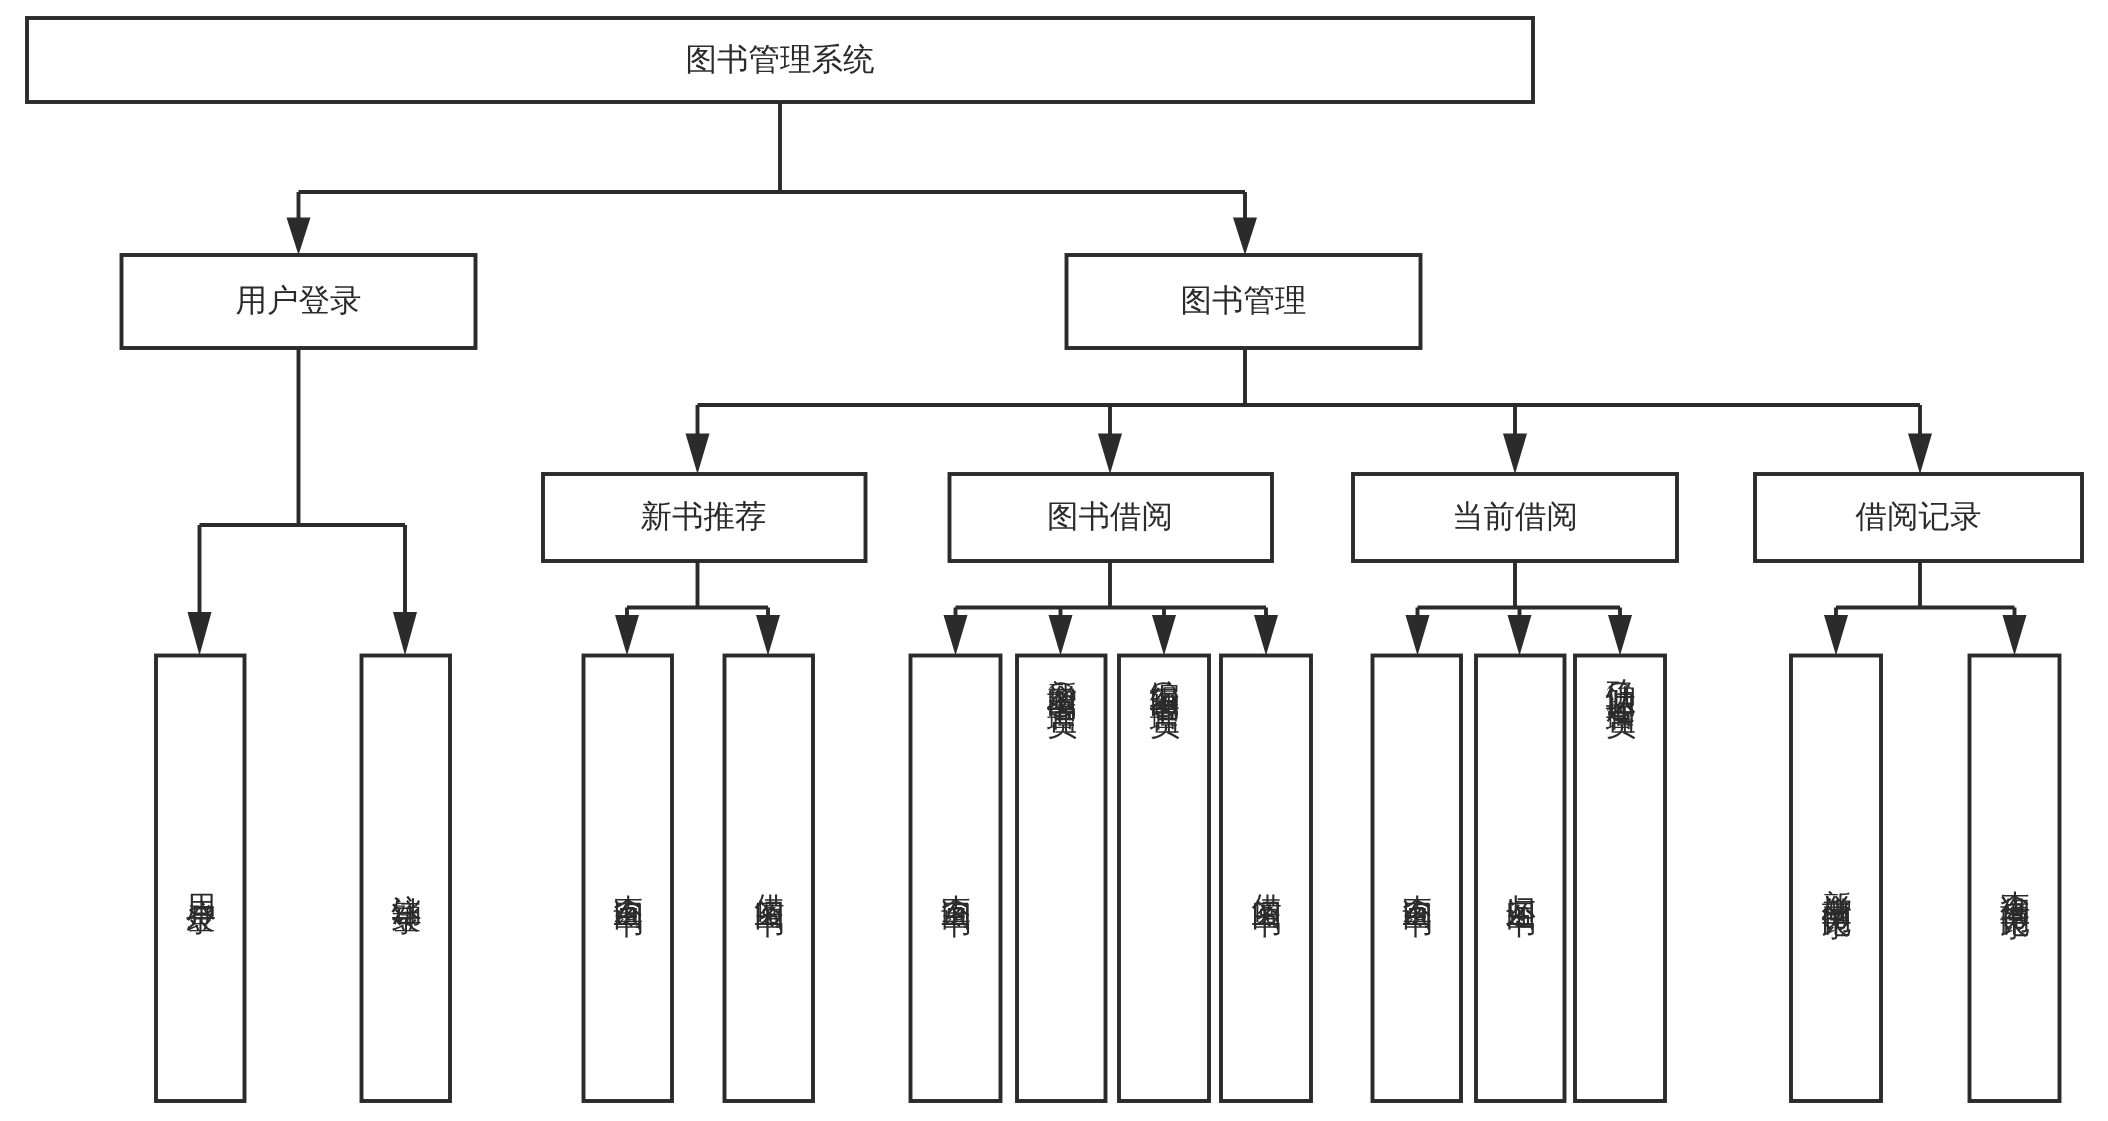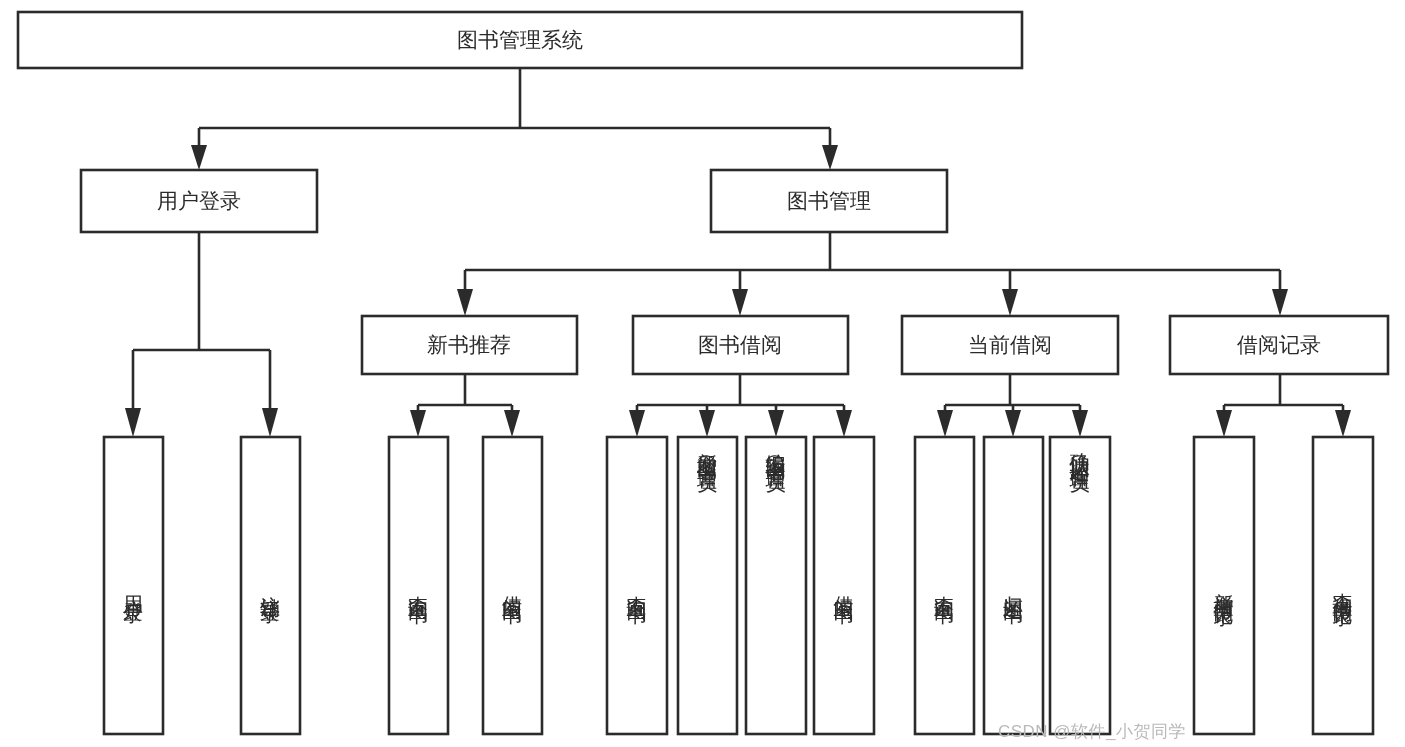--- a/index.html
+++ b/index.html
@@ -234,15 +234,14 @@
     <span class="leaf-label-v">确认归还（管理员）</span>
   </div>
 
   <div class="leaf-label-wrap" style="left:1194px; top:437px; width:60px; height:297px;">
     <span class="leaf-label-v">新增借阅记录</span>
   </div>
   <div class="leaf-label-wrap" style="left:1313px; top:437px; width:60px; height:297px;">
     <span class="leaf-label-v">查询借阅记录</span>
   </div>
 
-  <div id="watermark">CSDN @软件_小贺同学</div>
 
 </div>
 
 </body></html>

